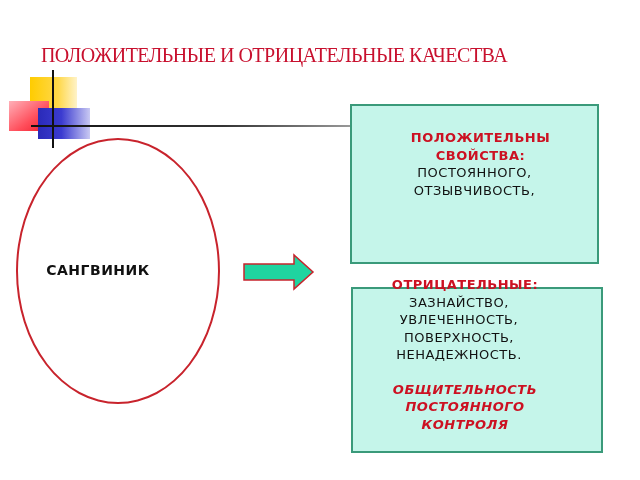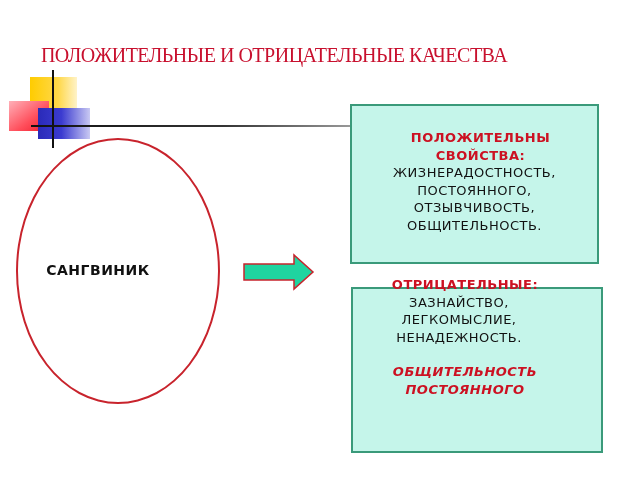--- a/index.html
+++ b/index.html
@@ -36,28 +36,28 @@
 <div class="ellipse-label">САНГВИНИК</div>
 
 <svg class="arrow" width="74" height="40" viewBox="0 0 74 40">
   <polygon points="2,12 52,12 52,3 71,20 52,37 52,28 2,28" fill="#1fd4a0" stroke="#c8232c" stroke-width="1.5"></polygon>
 </svg>
 
 <div class="box box1"></div>
 <div class="txt" style="left:350px; top:129px; width:249px;">
   <div class="red">ПОЛОЖИТЕЛЬНЫ</div>
   <div class="red">СВОЙСТВА:</div>
-  <div>ЖИЗНЕРАДОСТНОСТЬ,</div>
   <div>ПОСТОЯННОГО,</div>
   <div>ОТЗЫВЧИВОСТЬ,</div>
-  <div>ОБЩИТЕЛЬНОСТЬ.</div>
 </div>
 
 <div class="box box2"></div>
 <div class="txt" style="left:351px; top:276px; width:216px;">
   <div class="red">ОТРИЦАТЕЛЬНЫЕ:</div>
   <div>ЗАЗНАЙСТВО,</div>
-  <div>ЛЕГКОМЫСЛИЕ,</div>
+  <div>УВЛЕЧЕННОСТЬ,</div>
+  <div>ПОВЕРХНОСТЬ,</div>
   <div>НЕНАДЕЖНОСТЬ.</div>
   <div style="height:17px"></div>
   <div class="red it">ОБЩИТЕЛЬНОСТЬ</div>
   <div class="red it">ПОСТОЯННОГО</div>
+  <div class="red it">КОНТРОЛЯ</div>
 </div>
 
 </body></html>

